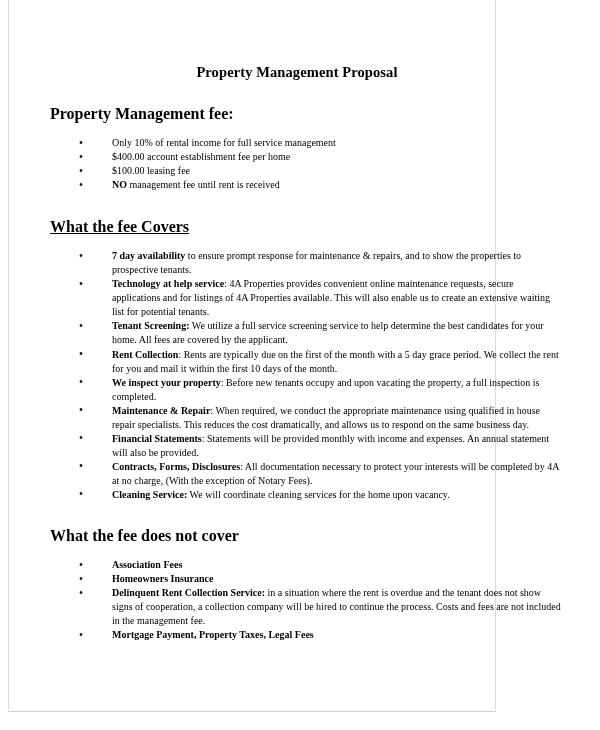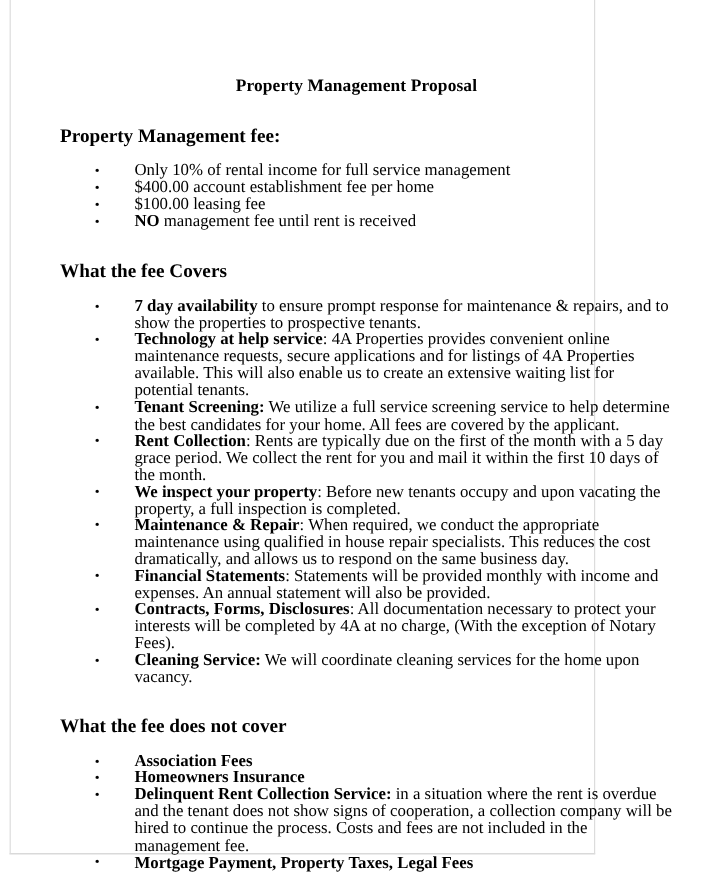--- a/index.html
+++ b/index.html
@@ -42,36 +42,36 @@
     padding-right: 18px;
     letter-spacing: 0.1px;
   }
   .section-heading {
     font-weight: bold;
     font-size: 16px;
     line-height: 15px;
     margin: 0;
   }
   .h-fee        { padding-top: 26px; }
-  .h-covers     { padding-top: 27px; }
+  .h-covers     { padding-top: 27px; text-decoration: underline; }
   .h-notcover   { padding-top: 26px; }
 
   ul.bullets {
     list-style: none;
     margin: 0;
     padding: 0;
   }
   ul.bullets.gap-a { padding-top: 15px; }
   ul.bullets.gap-b { padding-top: 15px; }
   ul.bullets.gap-c { padding-top: 15px; }
 
   ul.bullets > li {
     position: relative;
     padding-left: 62px;
-    font-size: 14px;
+    font-size: 10px;
     line-height: 14.05px;
     margin: 0;
     text-align: left;
   }
   ul.bullets > li::before {
     content: "\2022";
     position: absolute;
     left: 29px;
     top: -0.5px;
     font-size: 11.5px;

